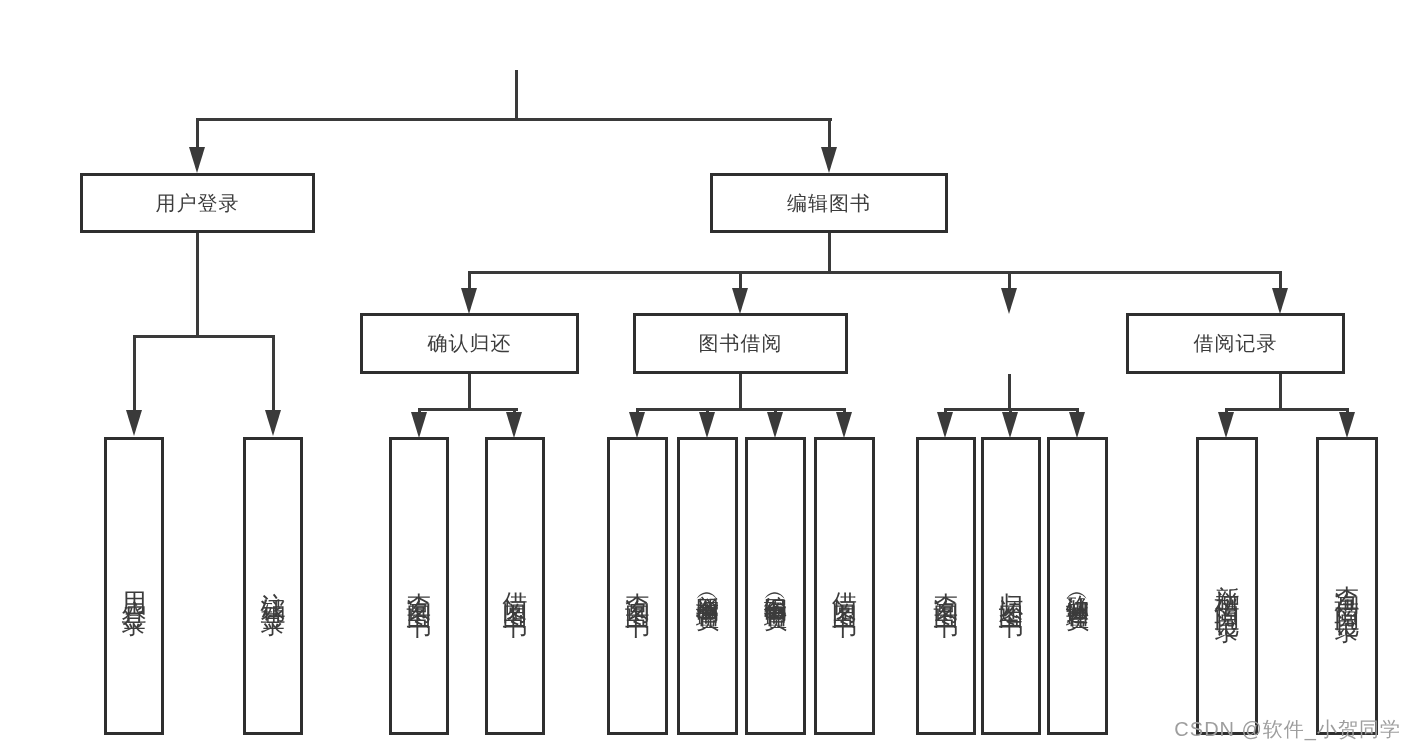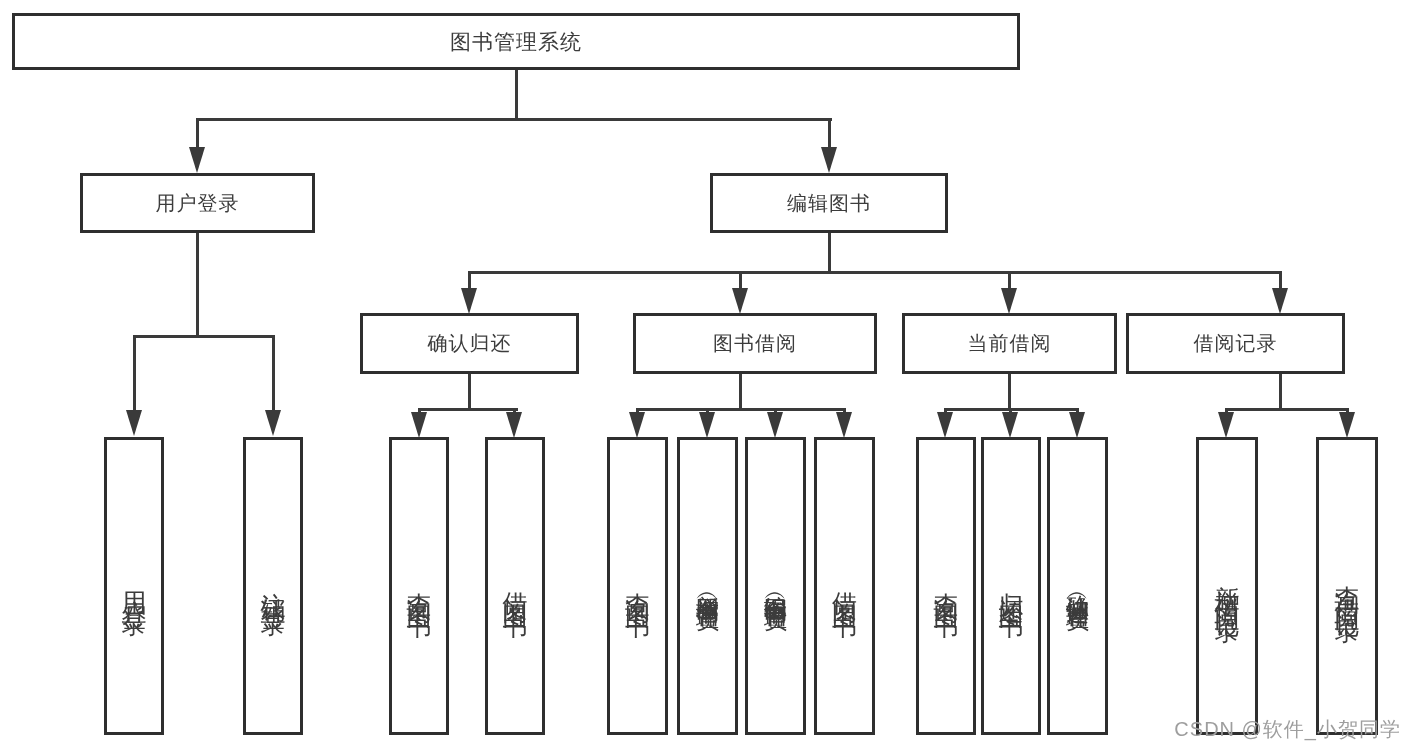--- a/index.html
+++ b/index.html
@@ -64,23 +64,20 @@
     color:var(--wm);
     letter-spacing:1px;
     z-index:5;
   }
 </style>
 </head>
 <body>
 
 <div class="canvas">
 
-  <div class="node node--root" style="left:12px;top:13px;width:1008px;height:57px;">
-    <span>图书管理系统</span>
-  </div>
 
   <div class="vl" style="left:515px;top:70px;height:49px;"></div>
   <div class="hl" style="left:196px;top:118px;width:636px;"></div>
   <div class="vl" style="left:196px;top:118px;height:31px;"></div>
   <div class="arrow" style="left:189px;top:147px;"></div>
   <div class="vl" style="left:828px;top:118px;height:31px;"></div>
   <div class="arrow" style="left:821px;top:147px;"></div>
 
   <div class="node" style="left:80px;top:173px;width:235px;height:60px;">
     <span>用户登录</span>
@@ -103,25 +100,22 @@
   <div class="vl" style="left:739px;top:271px;height:19px;"></div>
   <div class="arrow" style="left:732px;top:288px;"></div>
   <div class="vl" style="left:1008px;top:271px;height:19px;"></div>
   <div class="arrow" style="left:1001px;top:288px;"></div>
   <div class="vl" style="left:1279px;top:271px;height:19px;"></div>
   <div class="arrow" style="left:1272px;top:288px;"></div>
 
   <div class="node" style="left:360px;top:313px;width:219px;height:61px;">
     <span>确认归还</span>
   </div>
-  <div class="node" style="left:633px;top:313px;width:244px;height:61px;">
+  <div class="node" style="left:633px;top:313px;width:215px;height:61px;">
     <span>图书借阅</span>
-  </div>
-  <div class="node" style="left:902px;top:313px;width:215px;height:61px;">
-    <span>当前借阅</span>
   </div>
   <div class="node" style="left:1126px;top:313px;width:219px;height:61px;">
     <span>借阅记录</span>
   </div>
 
   <div class="vl" style="left:468px;top:374px;height:37px;"></div>
   <div class="hl" style="left:418px;top:408px;width:100px;"></div>
   <div class="vl" style="left:418px;top:408px;height:8px;"></div>
   <div class="arrow" style="left:411px;top:412px;"></div>
   <div class="vl" style="left:513px;top:408px;height:8px;"></div>

